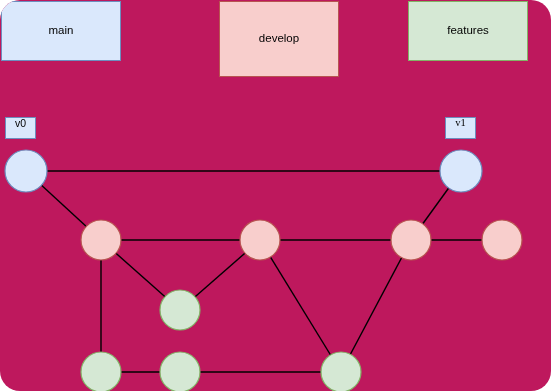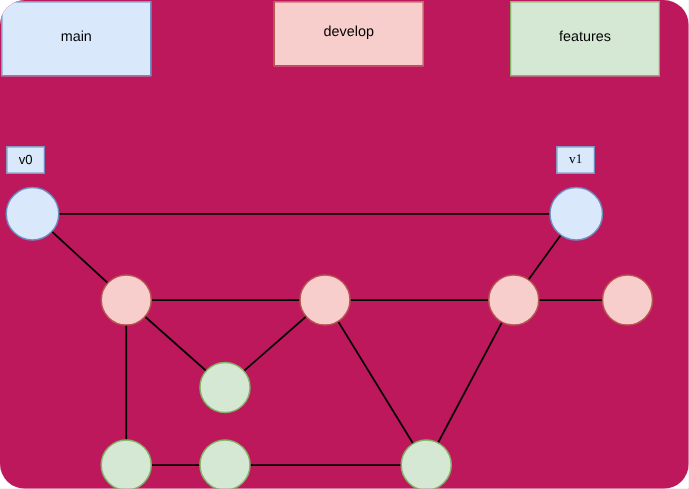--- a/index.html
+++ b/index.html
@@ -35,21 +35,21 @@
     font-size: 11.5px;
     color: #000000;
     border-width: 1px;
     border-style: solid;
     line-height: 1;
   }
   .vlabel-box {
     position: absolute;
     box-sizing: border-box;
     display: flex;
-    align-items: center;
+    align-items: flex-start;
     justify-content: center;
     font-size: 10.5px;
     color: #000000;
     border: 1px solid #6c8ebf;
     background: #dae8fc;
     line-height: 1;
   }
 </style>
 </head>
 <body>
@@ -83,21 +83,21 @@
         <circle cx="101" cy="372" r="20" fill="#d5e8d4" stroke="#82b366" stroke-width="1.2"></circle>
         <circle cx="180" cy="372" r="20" fill="#d5e8d4" stroke="#82b366" stroke-width="1.2"></circle>
         <circle cx="341" cy="372" r="20" fill="#d5e8d4" stroke="#82b366" stroke-width="1.2"></circle>
       </g>
   </svg>
 
   <div id="legend-layer">
       <div class="legend-box" style="left: 1px; top: 1px; width: 120px; height: 60px; background: rgb(218, 232, 252); border-color: rgb(108, 142, 191);">
         <span>main</span>
       </div>
-      <div class="legend-box" style="left: 219px; top: 1px; width: 120px; height: 52px; background: rgb(248, 206, 204); border-color: rgb(184, 84, 80);">
+      <div class="legend-box" style="left: 219px; top: 1px; width: 120px; height: 76px; background: rgb(248, 206, 204); border-color: rgb(184, 84, 80);">
         <span>develop</span>
       </div>
       <div class="legend-box" style="left: 408px; top: 1px; width: 120px; height: 60px; background: rgb(213, 232, 212); border-color: rgb(130, 179, 102);">
         <span>features</span>
       </div>
     </div>
   <div id="vlabel-layer">
       <div class="vlabel-box" style="left: 5px; top: 117px; width: 31px; height: 22px;">
         <span>v0</span>
       </div>

